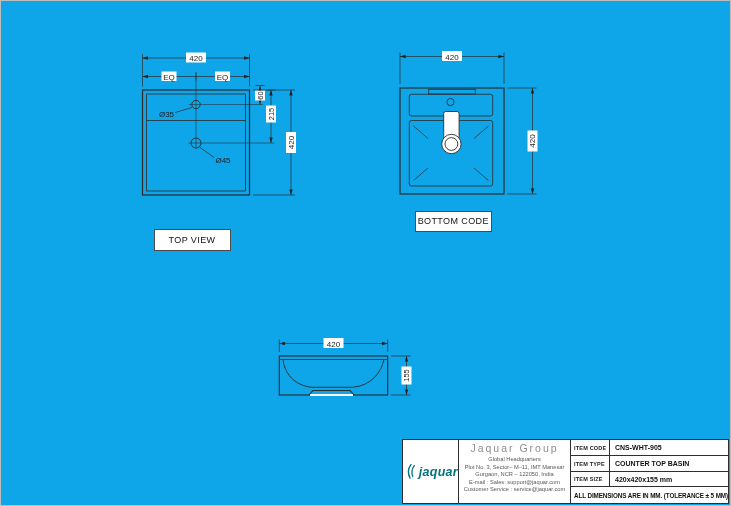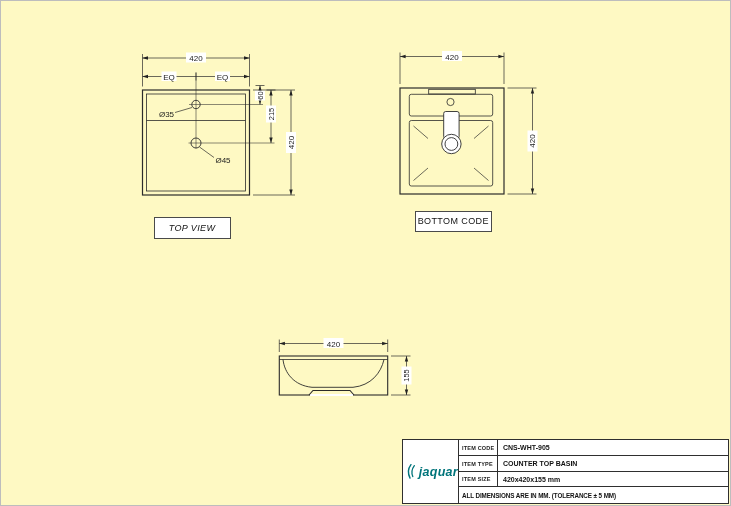--- a/index.html
+++ b/index.html
@@ -1,17 +1,17 @@
 <!DOCTYPE html>
 <html><head>
 <meta charset="utf-8">
 <style>
   html,body{margin:0;padding:0;background:#fff;width:731px;height:506px;overflow:hidden;
     font-family:"Liberation Sans", sans-serif;}
-  .page{position:absolute;left:0;top:0;width:729px;height:504px;border:1px solid #bdbdbd;background:#fef9c3;text-align:center;}
+  .page{position:absolute;left:0;top:0;width:729px;height:504px;border:1px solid #bdbdbd;background:#0ea5e9;text-align:center;}
   svg text{fill:#1c1c1c;font-family:"Liberation Sans", sans-serif;}
 
   .view-label{position:absolute;border:1px solid #4a4a4a;background:#fff;display:flex;
     align-items:center;justify-content:center;font-size:9px;letter-spacing:.4px;color:#111;}
 
   
   .tb{position:absolute;left:401px;top:438px;width:327px;height:65px;border:1px solid #2f2f2f;
     box-sizing:border-box;display:flex;background:#fff;}
   .tb-logo{width:56px;border-right:1px solid #2f2f2f;box-sizing:border-box;display:flex;
     flex-direction:row;align-items:center;justify-content:center;gap:1px;}
@@ -147,37 +147,45 @@
     <g stroke-width="0.7">
       <line x1="390" y1="355" x2="409.5" y2="355"></line>
       <line x1="390" y1="394" x2="409.5" y2="394"></line>
       <line x1="405.5" y1="355" x2="405.5" y2="394" marker-start="url(#arr)" marker-end="url(#arr)"></line>
       <rect x="400.5" y="365.5" width="10" height="18" fill="#fff" stroke="none"></rect>
     </g>
     <text transform="translate(408,374.5) rotate(-90)" font-size="7.5" text-anchor="middle" stroke="none">155</text>
   </g>
 </svg>
 
-<div class="view-label" style="left:152.5px;top:216px;width:75px;height:20px;font-style:italic;">
+<div class="view-label" style="left:152.5px;top:228px;width:75px;height:20px;">
   <span>TOP VIEW</span>
 </div>
 <div class="view-label" style="left:414px;top:209.5px;width:74.5px;height:19px;">
   <span>BOTTOM CODE</span>
 </div>
 
 <div class="tb">
 
   <div class="tb-logo">
     <svg width="22" height="26" viewBox="0 0 24 28">
       <path d="M13,2 C8.5,8 7.5,16 11.5,24" stroke="#00747A" stroke-width="2.3" fill="none" stroke-linecap="round"></path>
       <path d="M18.5,3.5 C14.5,9 13.5,15.5 16,21.5" stroke="#00747A" stroke-width="2.1" fill="none" stroke-linecap="round"></path>
     </svg>
     <div class="tb-word">jaquar</div>
   </div>
 
+  <div class="tb-addr">
+    <div class="tb-company">Jaquar Group</div>
+    <div class="tb-addr-line">Global Headquarters</div>
+    <div class="tb-addr-line">Plot No. 3, Sector– M–11, IMT Manesar</div>
+    <div class="tb-addr-line">Gurgaon, NCR – 122050, India</div>
+    <div class="tb-addr-line">E-mail : Sales: support@jaquar.com</div>
+    <div class="tb-addr-line">Customer Service : service@jaquar.com</div>
+  </div>
 
   <div class="tb-table">
     <div class="tb-row r1">
       <div class="tb-label">ITEM CODE</div>
       <div class="tb-value">CNS-WHT-905</div>
     </div>
     <div class="tb-row r2">
       <div class="tb-label">ITEM TYPE</div>
       <div class="tb-value">COUNTER TOP BASIN</div>
     </div>

